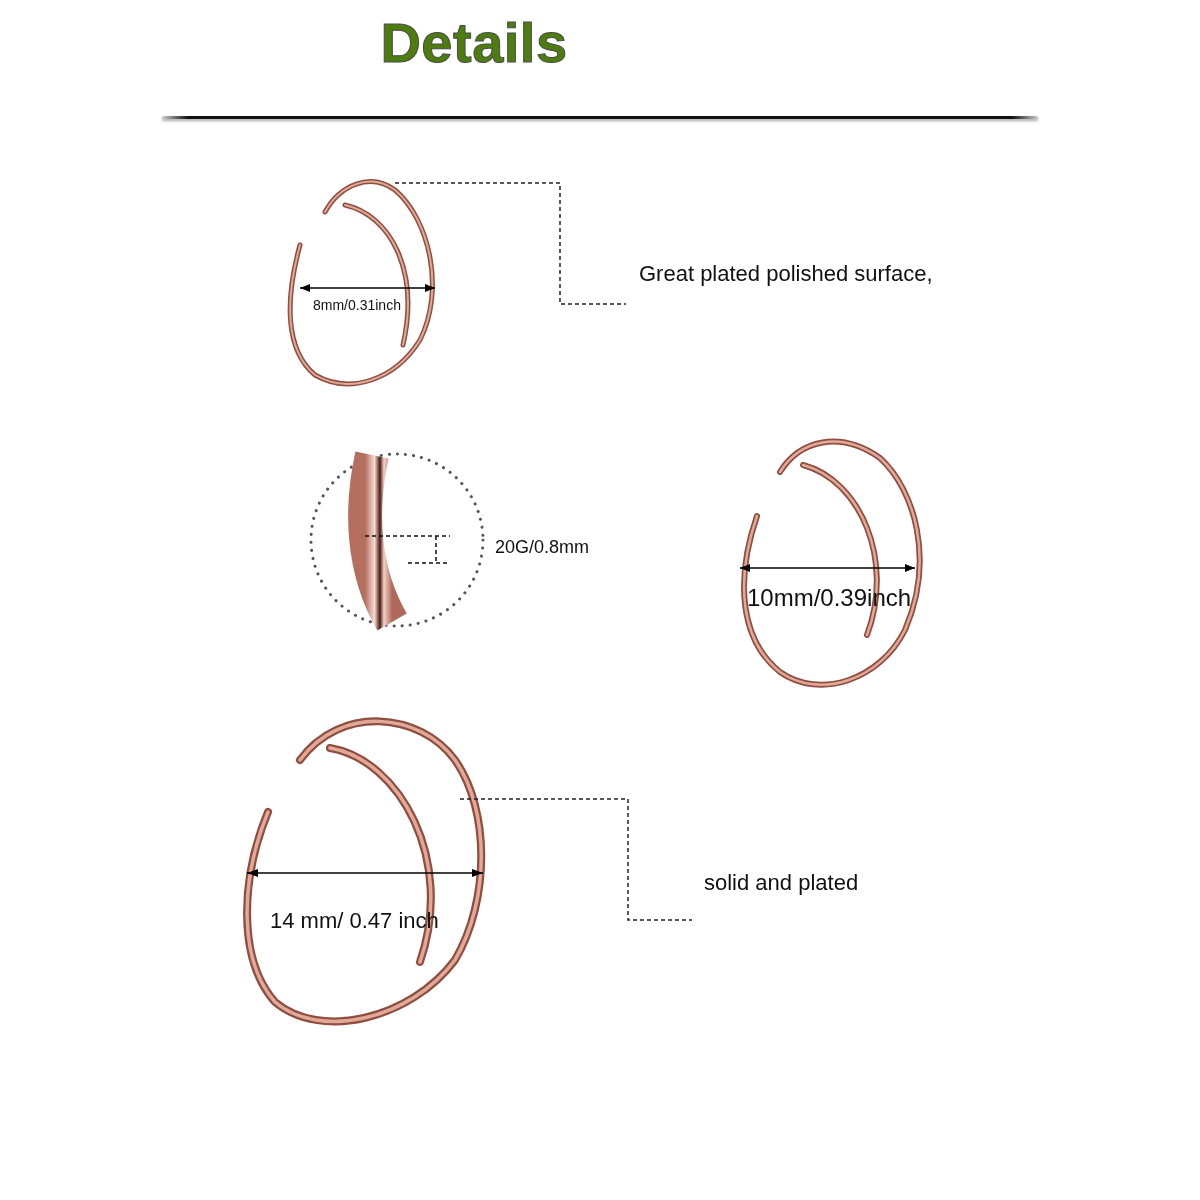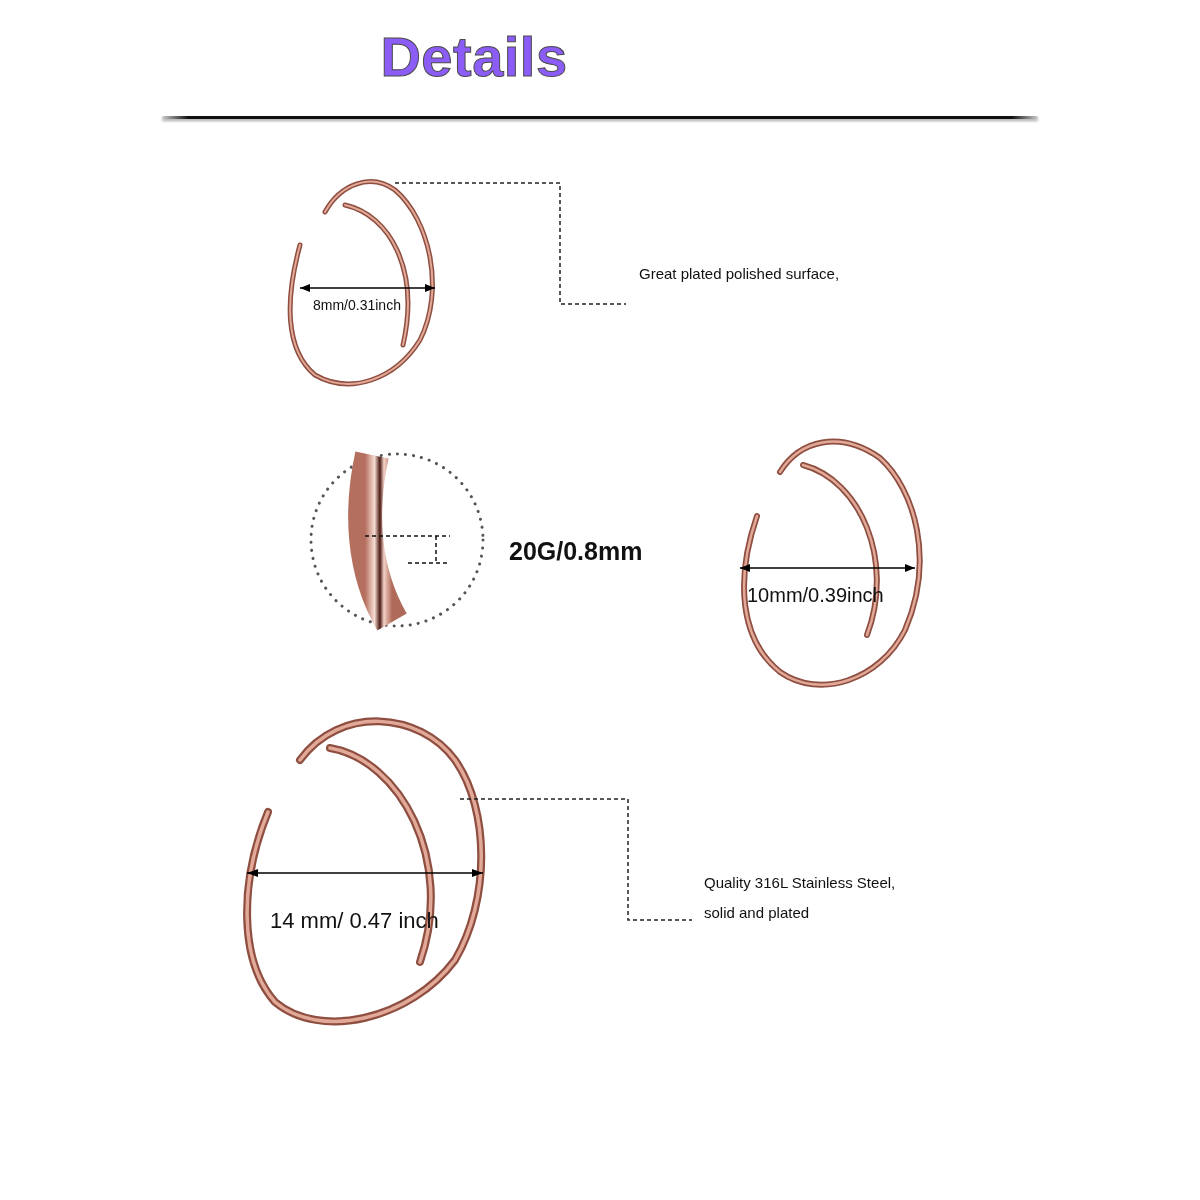--- a/index.html
+++ b/index.html
@@ -1,20 +1,20 @@
 <!DOCTYPE html>
 <html><head>
   <meta charset="utf-8">
   <style>
     html, body { margin: 0; padding: 0; background: #ffffff; }
     body { width: 1200px; height: 1200px; position: relative; overflow: hidden; font-family: "Liberation Sans", sans-serif; }
-    .title { position: absolute; left: 0; top: 24px; width: 948px; text-align: center; font-size: 56px; font-weight: bold; color: #8b5cf6; letter-spacing: 0.5px; -webkit-text-stroke: 1px #4a4a4a; }
+    .title { position: absolute; left: 0; top: 10px; width: 948px; text-align: center; font-size: 56px; font-weight: bold; color: #4d7c0f; letter-spacing: 0.5px; -webkit-text-stroke: 1px #4a4a4a; }
     .divider { position: absolute; left: 162px; top: 116px; width: 876px; height: 3px; background: linear-gradient(to right, rgba(0,0,0,0.2), #111 3%, #111 97%, rgba(0,0,0,0.2)); box-shadow: 0 2px 3px rgba(0,0,0,0.35); border-radius: 2px; }
     svg.art { position: absolute; left: 0; top: 0; }
-    .caption { position: absolute; font-size: 15px; color: #111; line-height: 30px; }
+    .caption { position: absolute; font-size: 22px; color: #111; line-height: 30px; }
     .dim { position: absolute; color: #111; white-space: nowrap; text-align: center; }
   </style>
 </head>
 <body>
 
 <div class="title">Details</div>
 <div class="divider"></div>
 
 <svg class="art" width="1200" height="1200" viewBox="0 0 1200 1200">
   <defs>
@@ -64,23 +64,22 @@
     <path d="M330 748 C 400 760, 455 860, 420 962" stroke="#e3a998" stroke-width="3.5"></path>
   </g>
   <line x1="247" y1="873" x2="483" y2="873" stroke="#000" stroke-width="1.5"></line>
   <polygon points="247,873 258,869 258,877" fill="#000"></polygon>
   <polygon points="483,873 472,869 472,877" fill="#000"></polygon>
 
   <polyline points="460,799 628,799 628,920 692,920" fill="none" stroke="#222" stroke-width="1.5" stroke-dasharray="4,3"></polyline>
 </svg>
 
 <div class="dim" style="left:313px; top:297px; font-size:14px;">8mm/0.31inch</div>
-<div class="dim" style="left:747px; top:584px; font-size:20px;">10mm/0.39inch</div>
+<div class="dim" style="left:747px; top:584px; font-size:24px;">10mm/0.39inch</div>
 <div class="dim" style="left:270px; top:908px; font-size:22px;">14 mm/ 0.47 inch</div>
-<div class="dim" style="left:509px; top:537px; font-size:25px;font-weight:bold;">20G/0.8mm</div>
+<div class="dim" style="left:495px; top:537px; font-size:18px;">20G/0.8mm</div>
 
 <div class="caption" style="left:639px; top:259px;">
   <div>Great plated polished surface,</div>
 </div>
 <div class="caption" style="left:704px; top:868px;">
-  <div>Quality 316L Stainless Steel,</div>
   <div>solid and plated</div>
 </div>
 
 </body></html>

